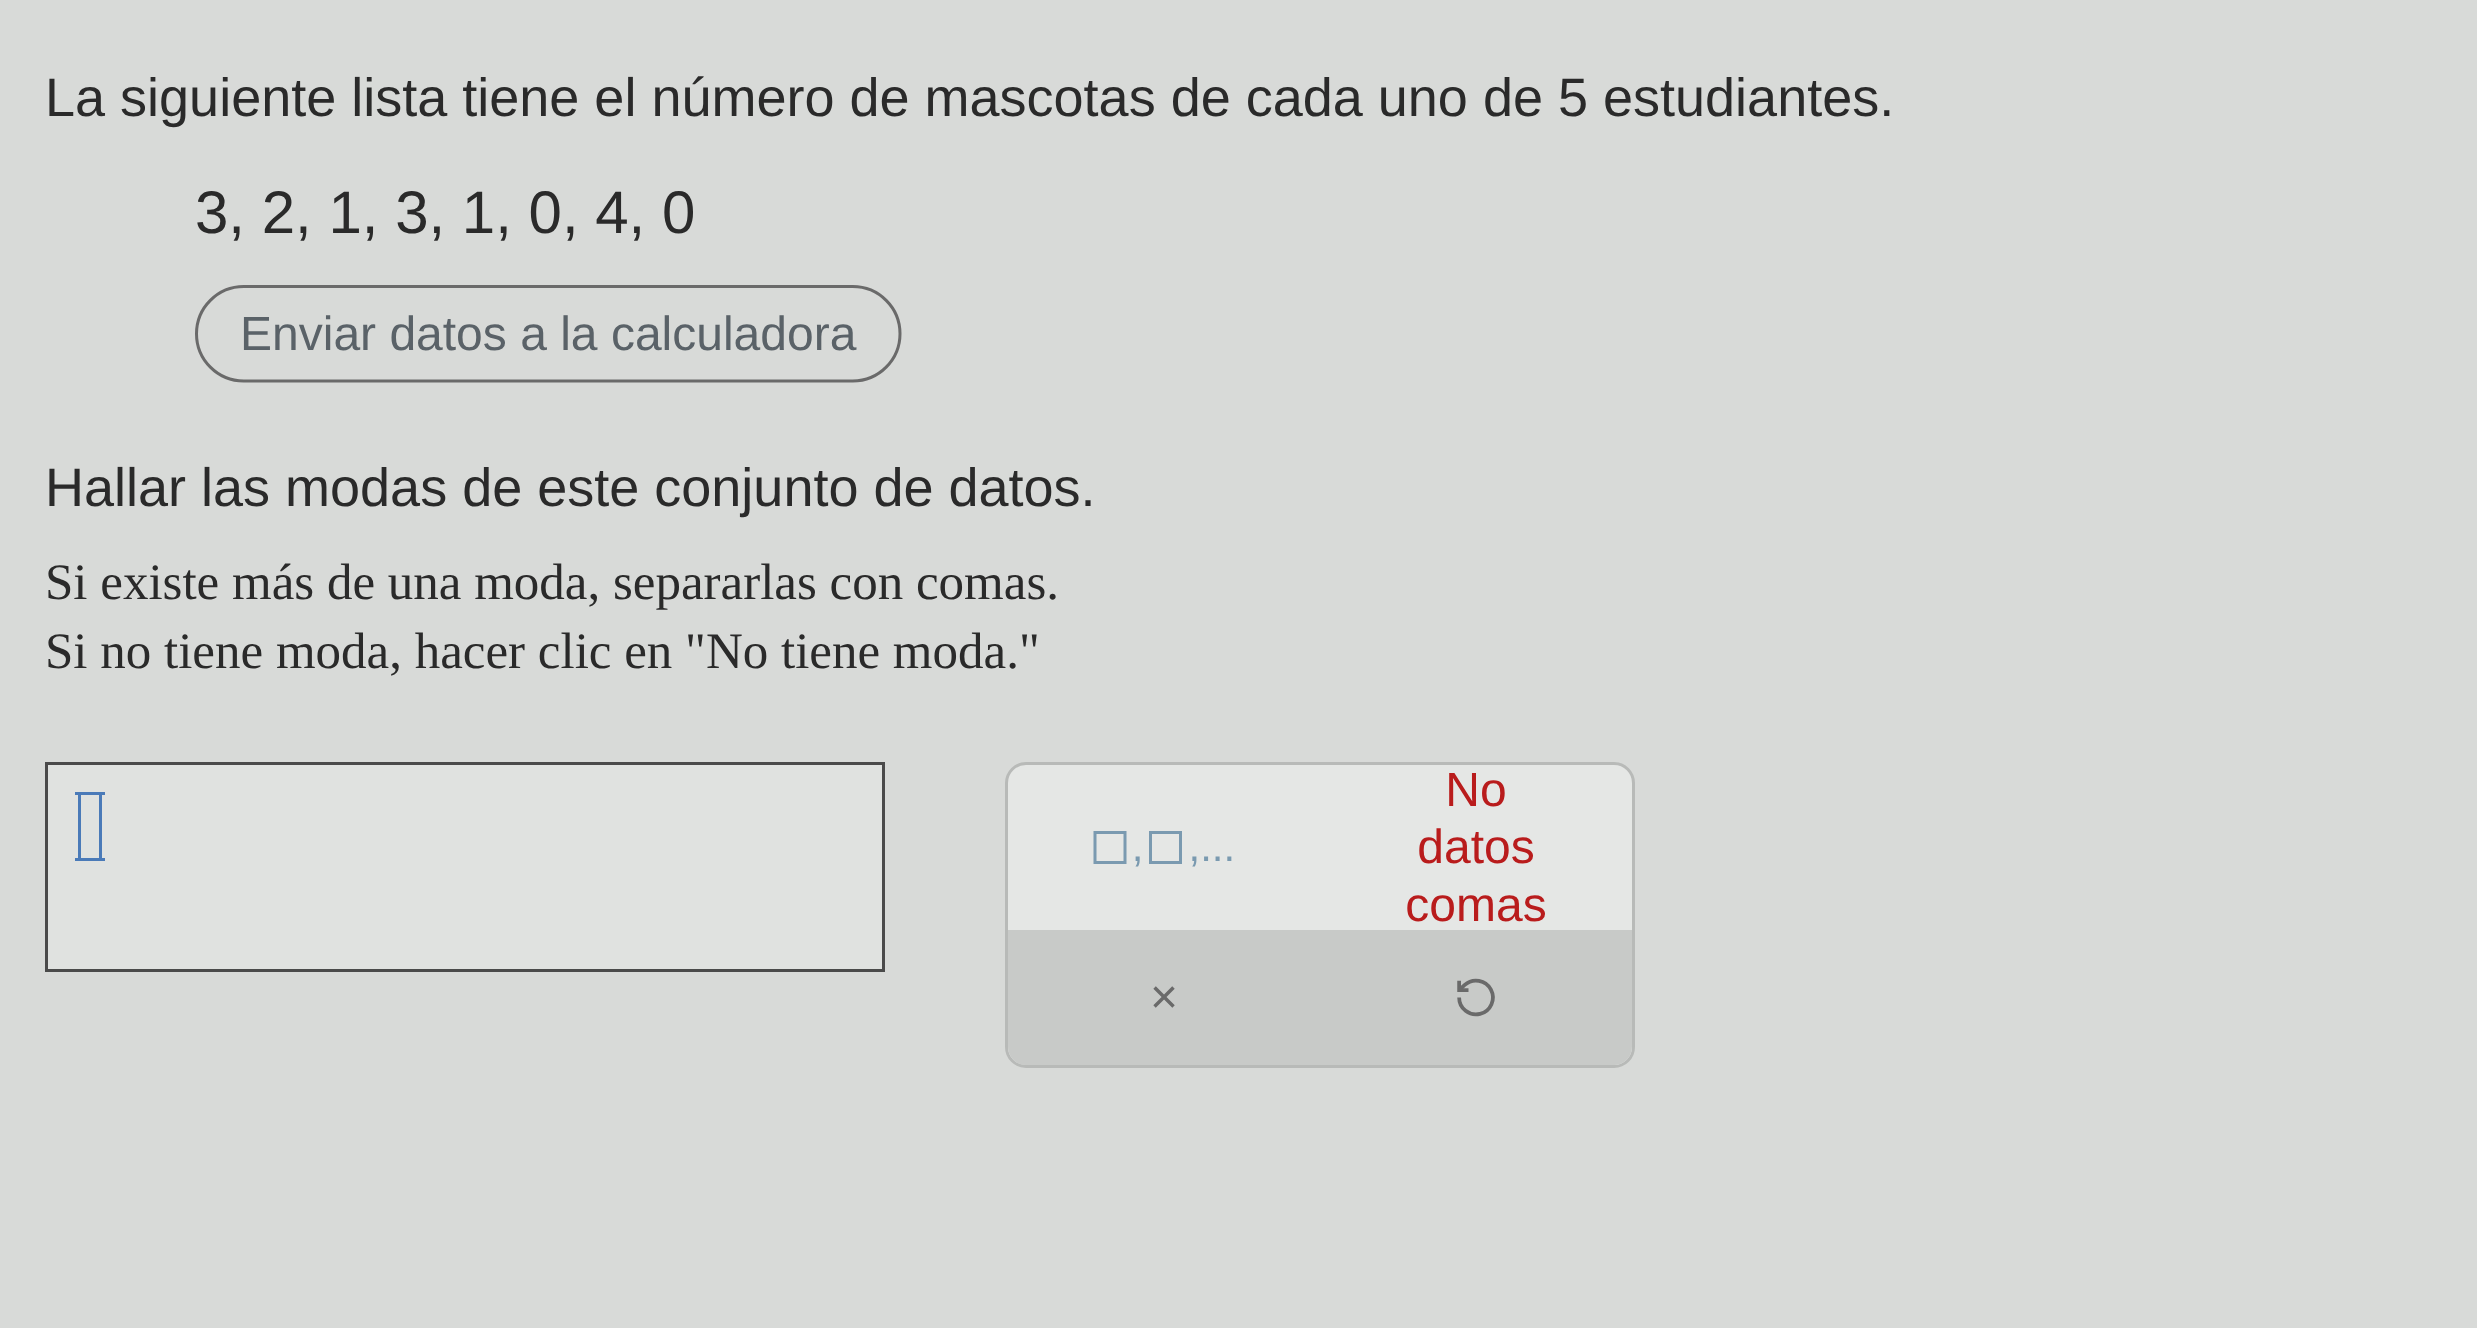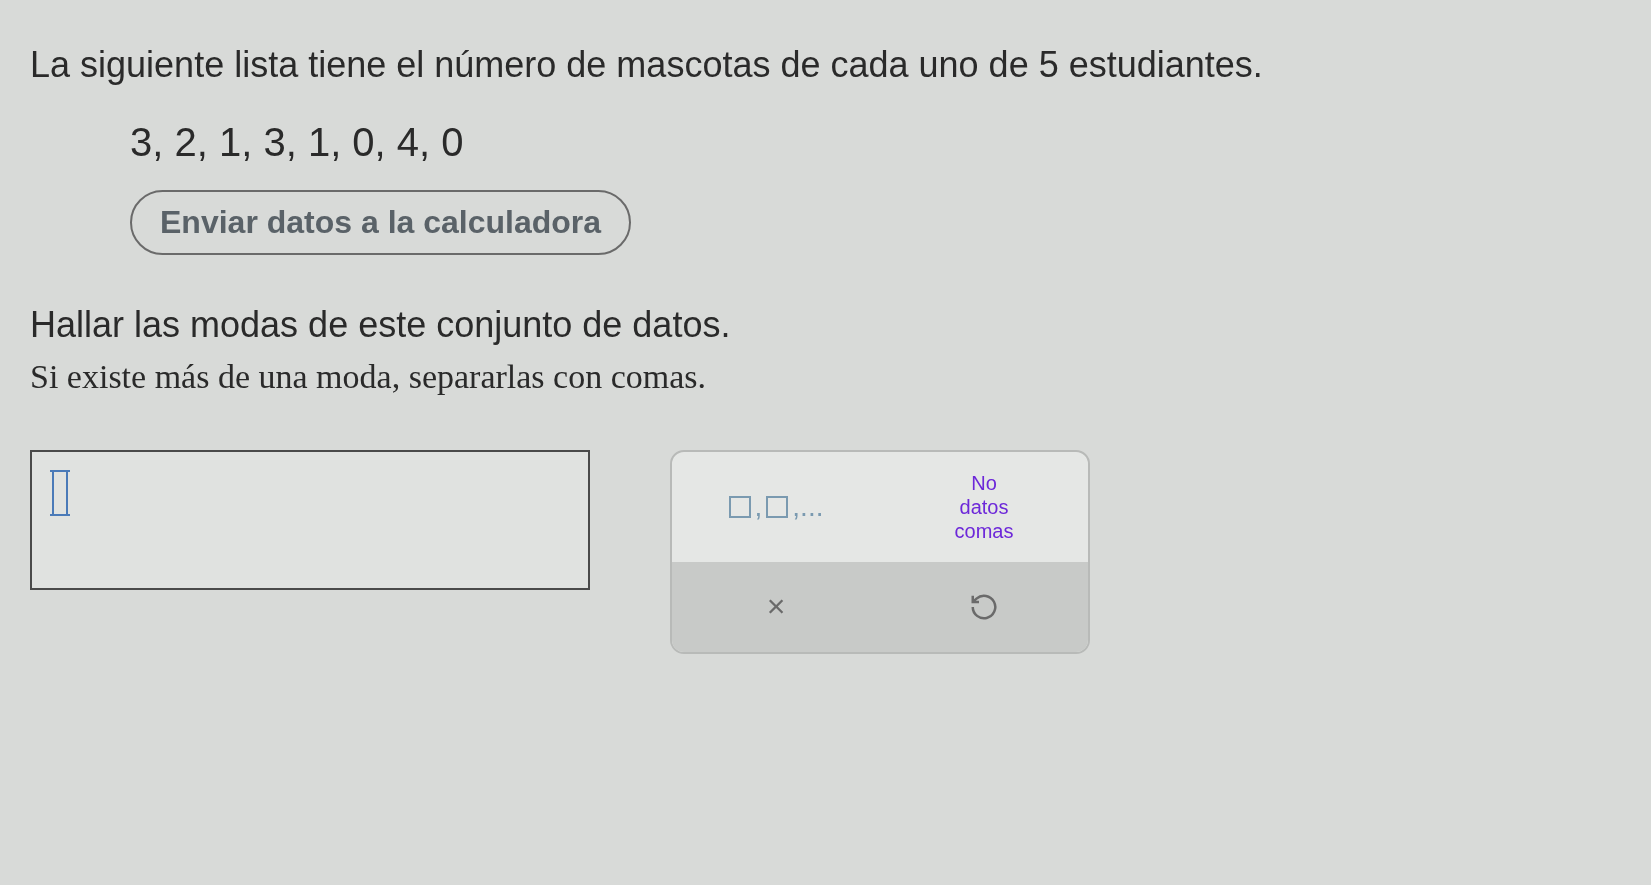--- a/index.html
+++ b/index.html
@@ -30,26 +30,25 @@
       display: inline-block;
       margin-left: 100px;
       padding: 12px 28px;
       border: 2px solid #6a6a6a;
       border-radius: 35px;
       font-size: 32px;
       color: #5a6268;
       background: transparent;
       cursor: pointer;
       margin-bottom: 45px;
-      font-weight: bold;
     }
     .instruction {
       font-size: 36px;
       line-height: 1.4;
-      margin-bottom: 3px;
+      margin-bottom: 15px;
     }
     .sub-instruction {
       font-size: 34px;
       line-height: 1.35;
       margin-bottom: 50px;
       font-family: Liberation Serif, serif;
     }
     .answer-row {
       display: flex;
       gap: 80px;
@@ -118,22 +117,22 @@
     }
     .small-box {
       display: inline-block;
       width: 22px;
       height: 22px;
       border: 2px solid #7a9ab0;
     }
     .no-mode-text {
       text-align: center;
       line-height: 1.2;
-      font-size: 20px;
-      color: #6d28d9;
+      font-size: 32px;
+      color: #b91c1c;
     }
     .x-icon {
       font-size: 32px;
       color: #6a6a6a;
     }
     .undo-icon-svg {
       width: 30px;
       height: 30px;
     }
   </style>
@@ -145,20 +144,21 @@
 <div class="question-text">La siguiente lista tiene el número de mascotas de cada uno de 5 estudiantes.</div>
 
 <div class="data-list">3, 2, 1, 3, 1, 0, 4, 0</div>
 
 <button class="send-data-button">Enviar datos a la calculadora</button>
 
 <div class="instruction">Hallar las modas de este conjunto de datos.</div>
 
 <div class="sub-instruction">
   <div>Si existe más de una moda, separarlas con comas.</div>
+  <div>Si no tiene moda, hacer clic en "No tiene moda."</div>
 </div>
 
 <div class="answer-row">
   <div class="answer-box">
     <span class="cursor-marker"></span>
   </div>
 
   <div class="toolbox">
     <div class="toolbox-row">
       <div class="toolbox-cell">

